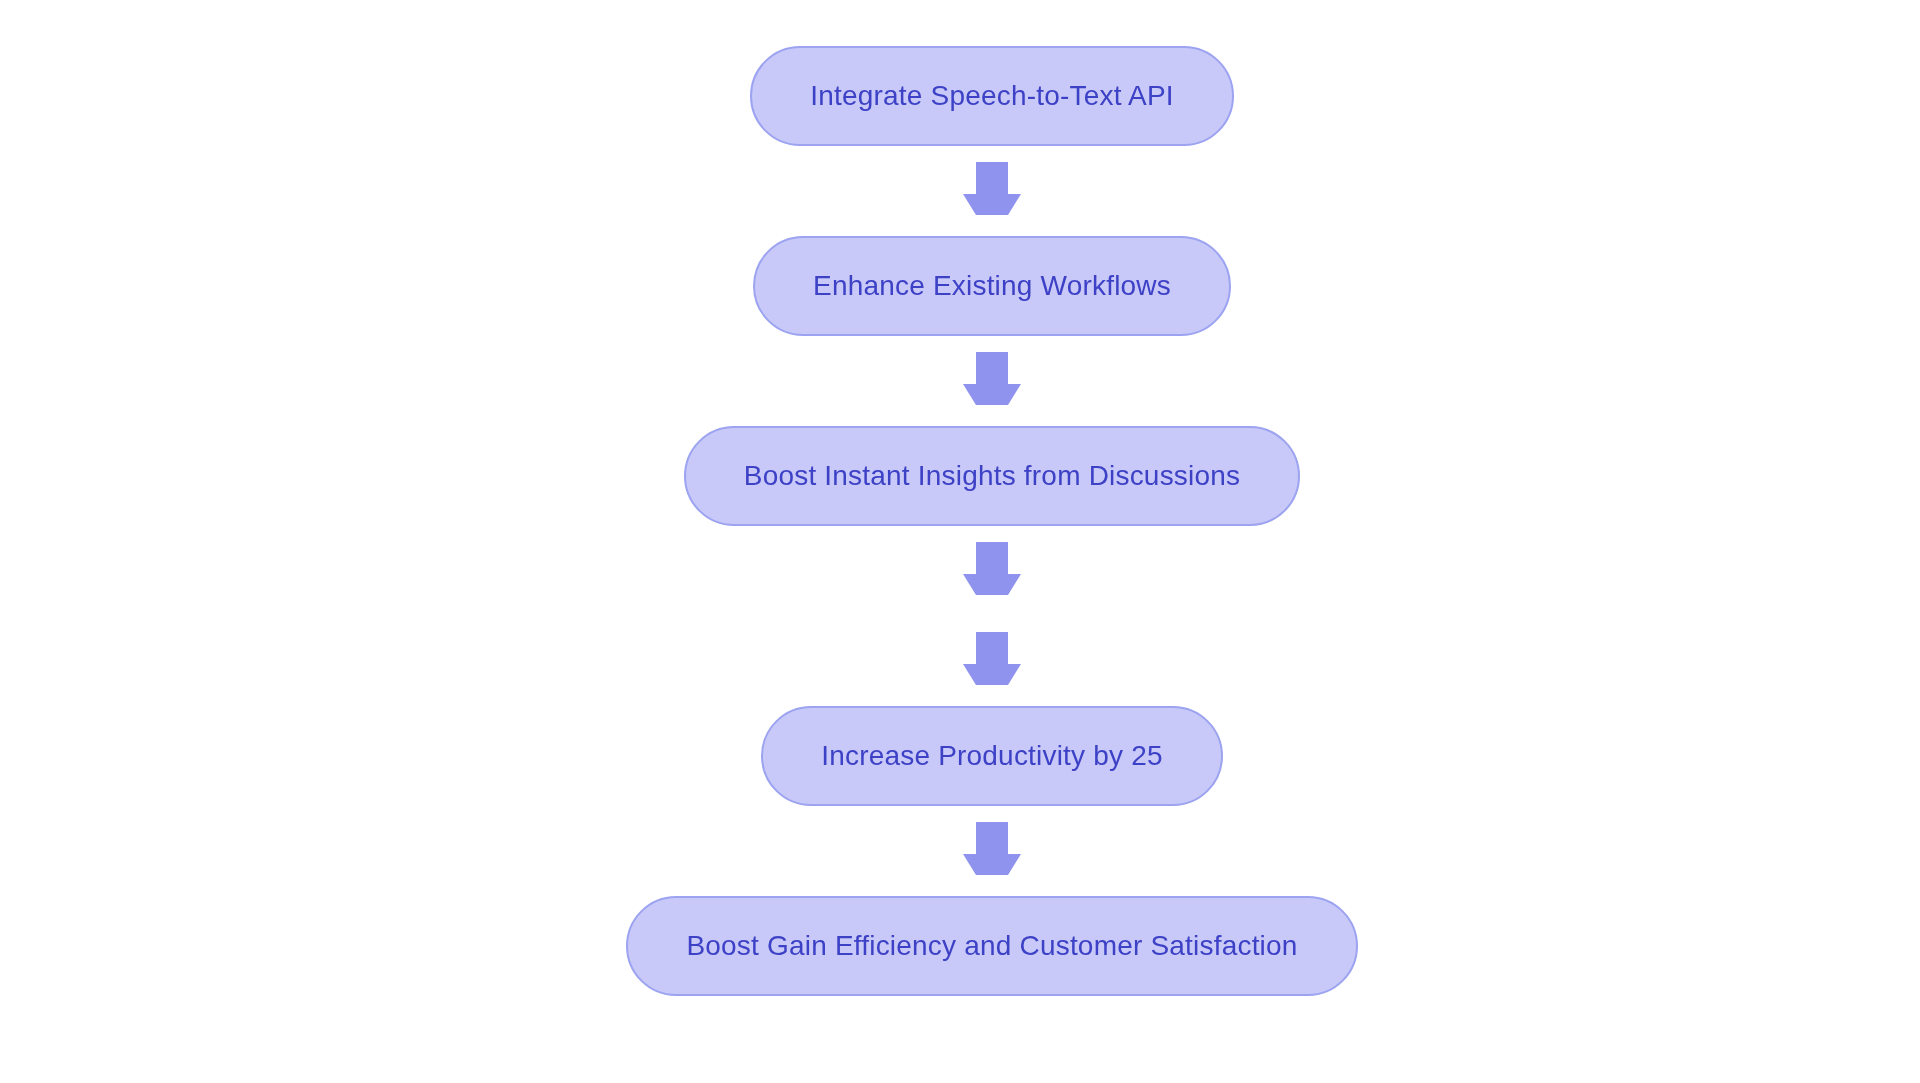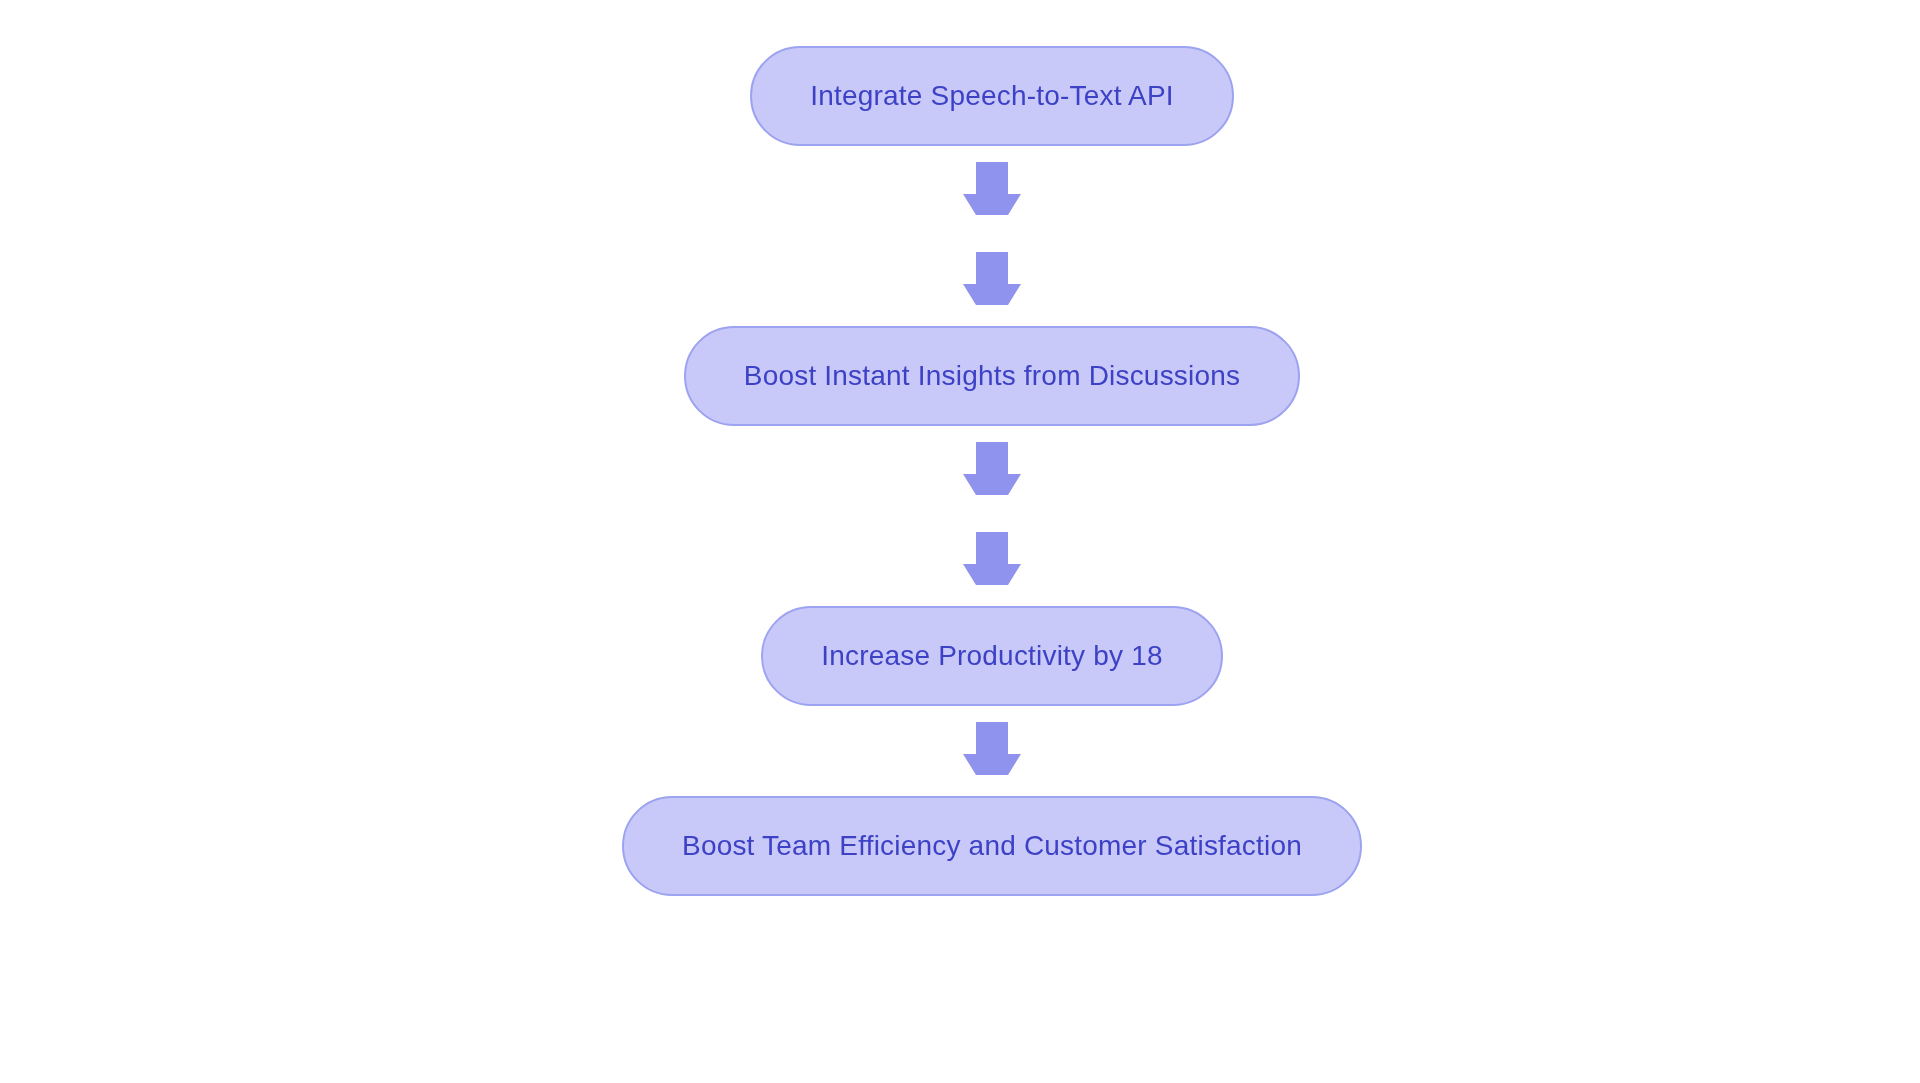--- a/index.html
+++ b/index.html
@@ -68,20 +68,23 @@
 
   <div class="node">
     <span>Integrate Speech-to-Text API</span>
   </div>
 
   <div class="arrow">
     <div class="arrow-line"></div>
     <div class="arrow-head"></div>
   </div>
 
+  <div class="node">
+    <span>Enhance Existing Workflows</span>
+  </div>
 
   <div class="arrow">
     <div class="arrow-line"></div>
     <div class="arrow-head"></div>
   </div>
 
   <div class="node">
     <span>Boost Instant Insights from Discussions</span>
   </div>
 
@@ -90,25 +93,25 @@
     <div class="arrow-head"></div>
   </div>
 
 
   <div class="arrow">
     <div class="arrow-line"></div>
     <div class="arrow-head"></div>
   </div>
 
   <div class="node">
-    <span>Increase Productivity by 18</span>
+    <span>Increase Productivity by 25</span>
   </div>
 
   <div class="arrow">
     <div class="arrow-line"></div>
     <div class="arrow-head"></div>
   </div>
 
   <div class="node">
-    <span>Boost Team Efficiency and Customer Satisfaction</span>
+    <span>Boost Gain Efficiency and Customer Satisfaction</span>
   </div>
 
 </div>
 
 </body></html>

